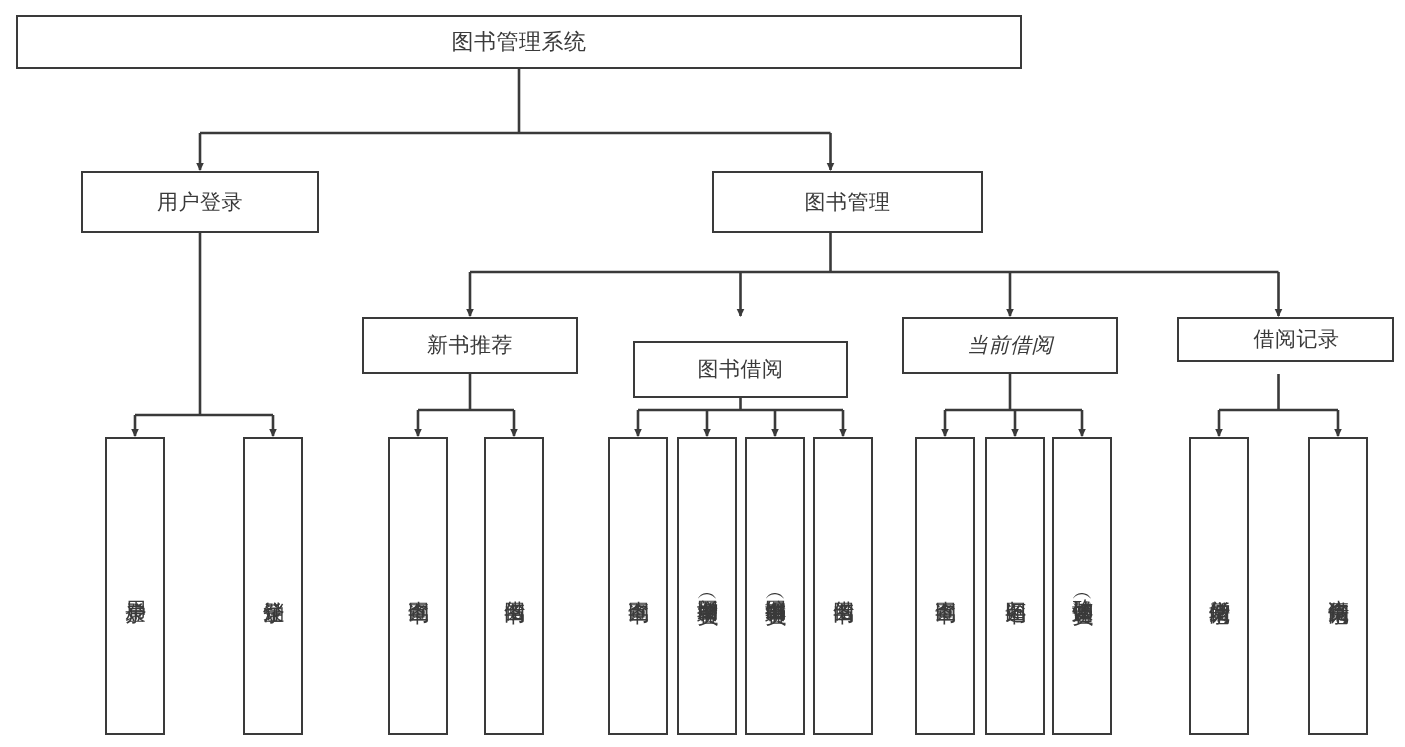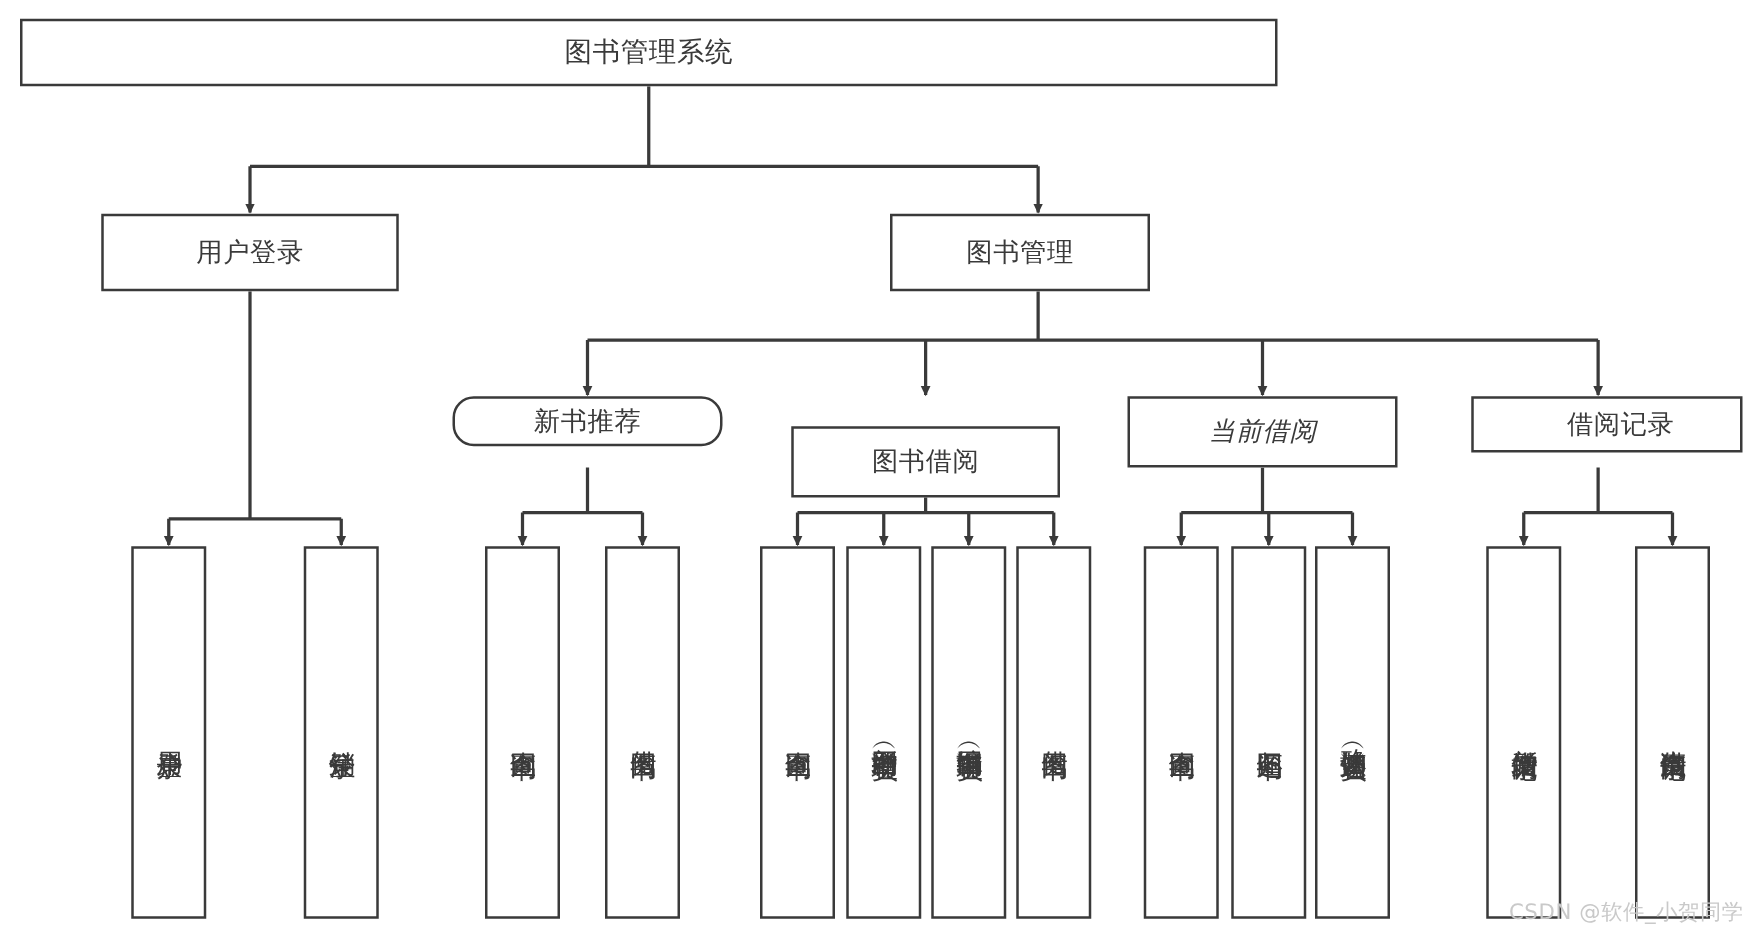--- a/index.html
+++ b/index.html
@@ -40,21 +40,20 @@
     text-align: center;
     line-height: 1.18;
     letter-spacing: 0.5px;
   }
   
   .node.h .lbl {
     font-size: 21px;
   }
   .node.root .lbl {
     font-size: 22px;
-    font-family: Liberation Serif, serif;
   }
   
   .node.v {
     align-items: center;
     justify-content: center;
   }
   .node.v .lbl {
     writing-mode: vertical-rl;
     text-orientation: upright;
     font-size: 21px;
@@ -121,24 +120,24 @@
       </g>
   </svg>
 
   <div id="node-layer">
       <div class="node h root" style="left: 16px; top: 15px; width: 1006px; height: 54px;">
         <span class="lbl">图书管理系统</span>
       </div>
       <div class="node h" style="left: 81px; top: 171px; width: 238px; height: 62px;">
         <span class="lbl">用户登录</span>
       </div>
-      <div class="node h" style="left: 712px; top: 171px; width: 208px; height: 62px;">
+      <div class="node h" style="left: 712px; top: 171px; width: 271px; height: 62px;">
         <span class="lbl">图书管理</span>
       </div>
-      <div class="node h" style="left: 362px; top: 317px; width: 216px; height: 40px; border-radius: 17px;">
+      <div class="node h" style="left: 362px; top: 317px; width: 216px; height: 57px;">
         <span class="lbl">新书推荐</span>
       </div>
       <div class="node h" style="left: 633px; top: 317px; width: 215px; height: 57px; margin-top: 24px;">
         <span class="lbl">图书借阅</span>
       </div>
       <div class="node h" style="left: 902px; top: 317px; width: 216px; height: 57px; font-style: italic;">
         <span class="lbl">当前借阅</span>
       </div>
       <div class="node h" style="left: 1177px; top: 317px; width: 217px; height: 45px; padding-left: 22px;">
         <span class="lbl">借阅记录</span>
@@ -177,14 +176,13 @@
         <span class="lbl">确认归还（管理员）</span>
       </div>
       <div class="node v" style="left: 1189px; top: 437px; width: 60px; height: 298px;">
         <span class="lbl">新增借阅记录</span>
       </div>
       <div class="node v" style="left: 1308px; top: 437px; width: 60px; height: 298px;">
         <span class="lbl">查询借阅记录</span>
       </div>
     </div>
 
-  <div id="watermark">CSDN @软件_小贺同学</div>
 </div>
 
 </body></html>

